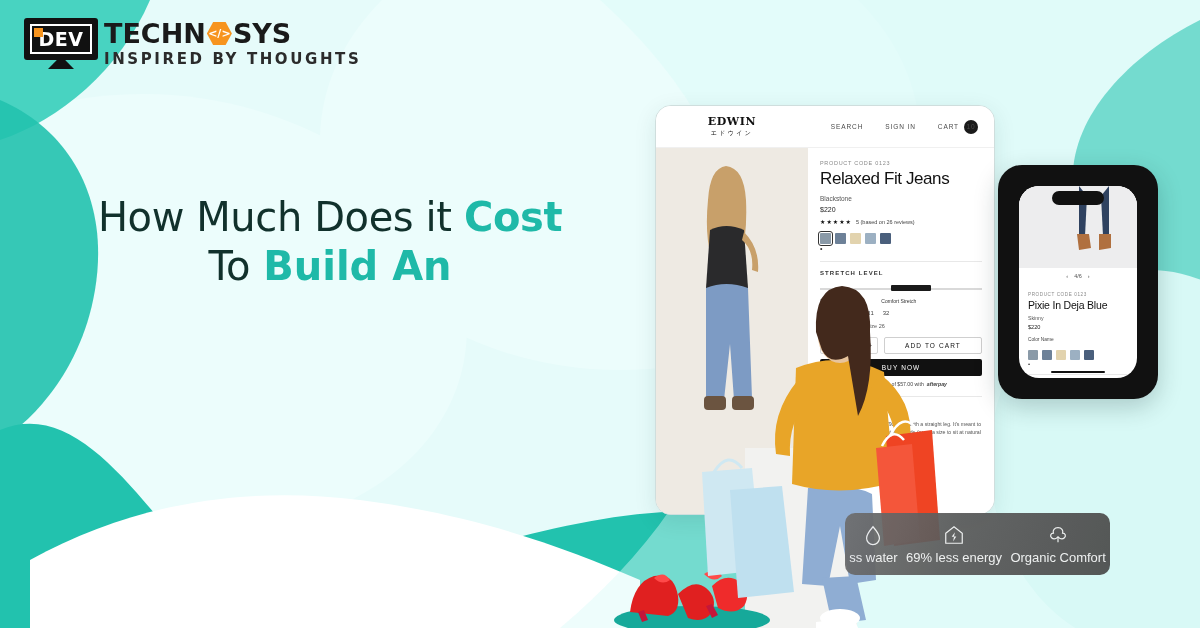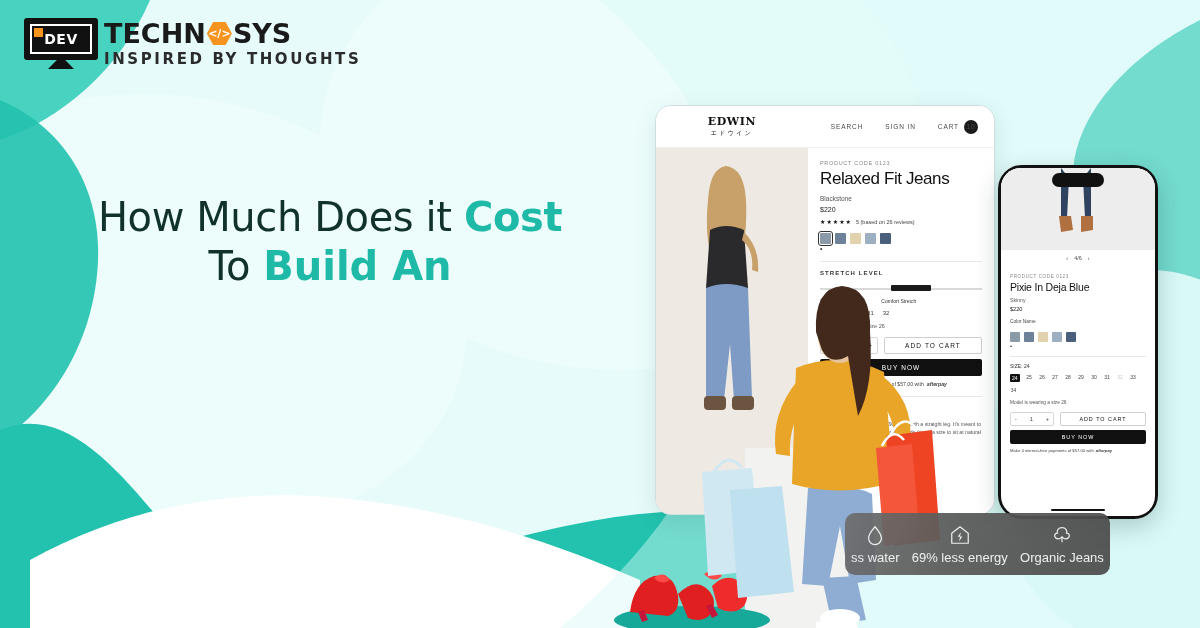--- a/index.html
+++ b/index.html
@@ -29,21 +29,21 @@
     clip-path: polygon(34% 0, 66% 0, 100% 100%, 0 100%);
   }
   .logo-monitor .inner {
     width: 62px; height: 30px; border: 2px solid #fff; position: relative;
     display: flex; align-items: center; justify-content: center;
   }
   .logo-monitor .dot {
     position: absolute; left: 2px; top: 2px; width: 9px; height: 9px; background: #f7941e;
   }
   .logo-dev {
-    color: #fff; font-weight: 800; font-size: 14px; letter-spacing: .5px;
+    color: #fff; font-weight: 800; font-size: 19px; letter-spacing: .5px;
     font-family: "DejaVu Sans", sans-serif; line-height: 1;
   }
   .logo-right { margin-left: 6px; padding-top: 2px; }
   .logo-word {
     display: flex; align-items: center; font-weight: 800; font-size: 27px;
     letter-spacing: 0px; color: #1a1a1a; line-height: 1;
     font-family: "DejaVu Sans", sans-serif;
   }
   .logo-hex {
     width: 25px; height: 25px; background: #f7941e; margin: 0 1px;
@@ -138,22 +138,22 @@
     display: flex; align-items: center; justify-content: center;
     font-size: 6.5px; letter-spacing: 1.1px; margin-top: 5px;
   }
   .afterpay { font-size: 5.2px; color: #444; margin-top: 5px; display: flex; gap: 3px; align-items: center; }
   .afterpay b { font-weight: 700; font-style: italic; }
   .desc-head { font-size: 6.5px; letter-spacing: 1.2px; color: #333; margin-top: 10px; }
   .desc-body { font-size: 5.2px; line-height: 1.55; color: #555; margin-top: 6px; }
 
   
   .phone {
-    position: absolute; left: 998px; top: 165px; width: 160px; height: 354px;
-    background: #111; border-radius: 24px; padding: 3px; z-index: 24;
+    position: absolute; left: 998px; top: 165px; width: 160px; height: 234px;
+    background: #111; border-radius: 24px; padding: 21px; z-index: 24;
     box-shadow: 0 8px 24px rgba(10,40,40,.22);
   }
   .phone-screen {
     width: 100%; height: 100%; background: #fff; border-radius: 20px; overflow: hidden;
     position: relative;
   }
   .notch {
     position: absolute; left: 50%; transform: translateX(-50%); top: 5px;
     width: 52px; height: 14px; background: #111; border-radius: 8px; z-index: 5;
   }
@@ -462,17 +462,17 @@
         <path d="M3 10 L12 3 L21 10 L21 21 L3 21 Z"></path>
         <path d="M13 9 L9.5 14 H12 L11 19 L14.5 13.5 H12 Z" fill="#f0f0f0" stroke="none"></path>
       </svg>
       <span class="lbl">69% less energy</span>
     </div>
     <div class="eco-item">
       <svg width="22" height="22" viewBox="0 0 24 24" fill="none" stroke="#f0f0f0" stroke-width="1.3">
         <path d="M12 4 C8 4 6 7 7 10 C4 10 3 13 5 15 C7 17 10 16 12 14 C14 16 17 17 19 15 C21 13 20 10 17 10 C18 7 16 4 12 4 Z"></path>
         <path d="M12 14 L12 20"></path>
       </svg>
-      <span class="lbl">Organic Jeans</span>
+      <span class="lbl">Organic Comfort</span>
     </div>
   </div>
 
 </div>
 
 </body></html>

